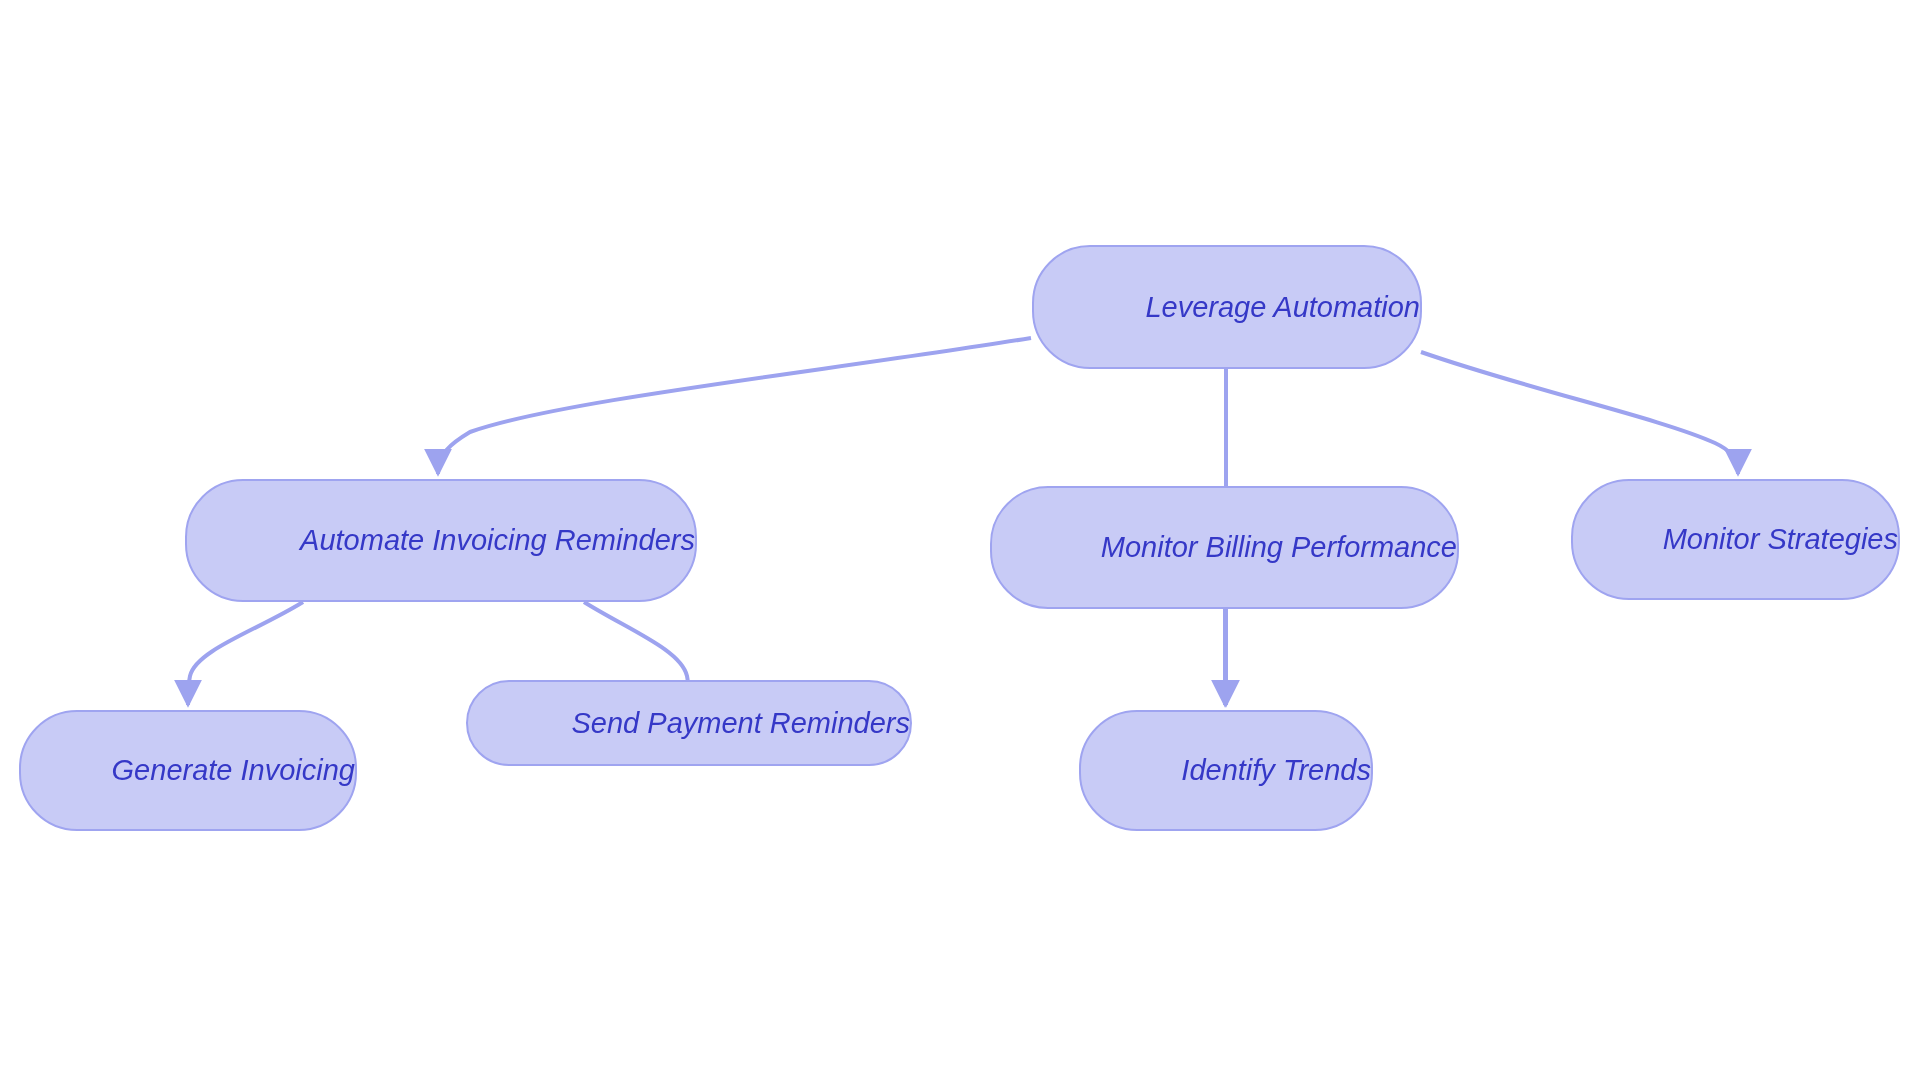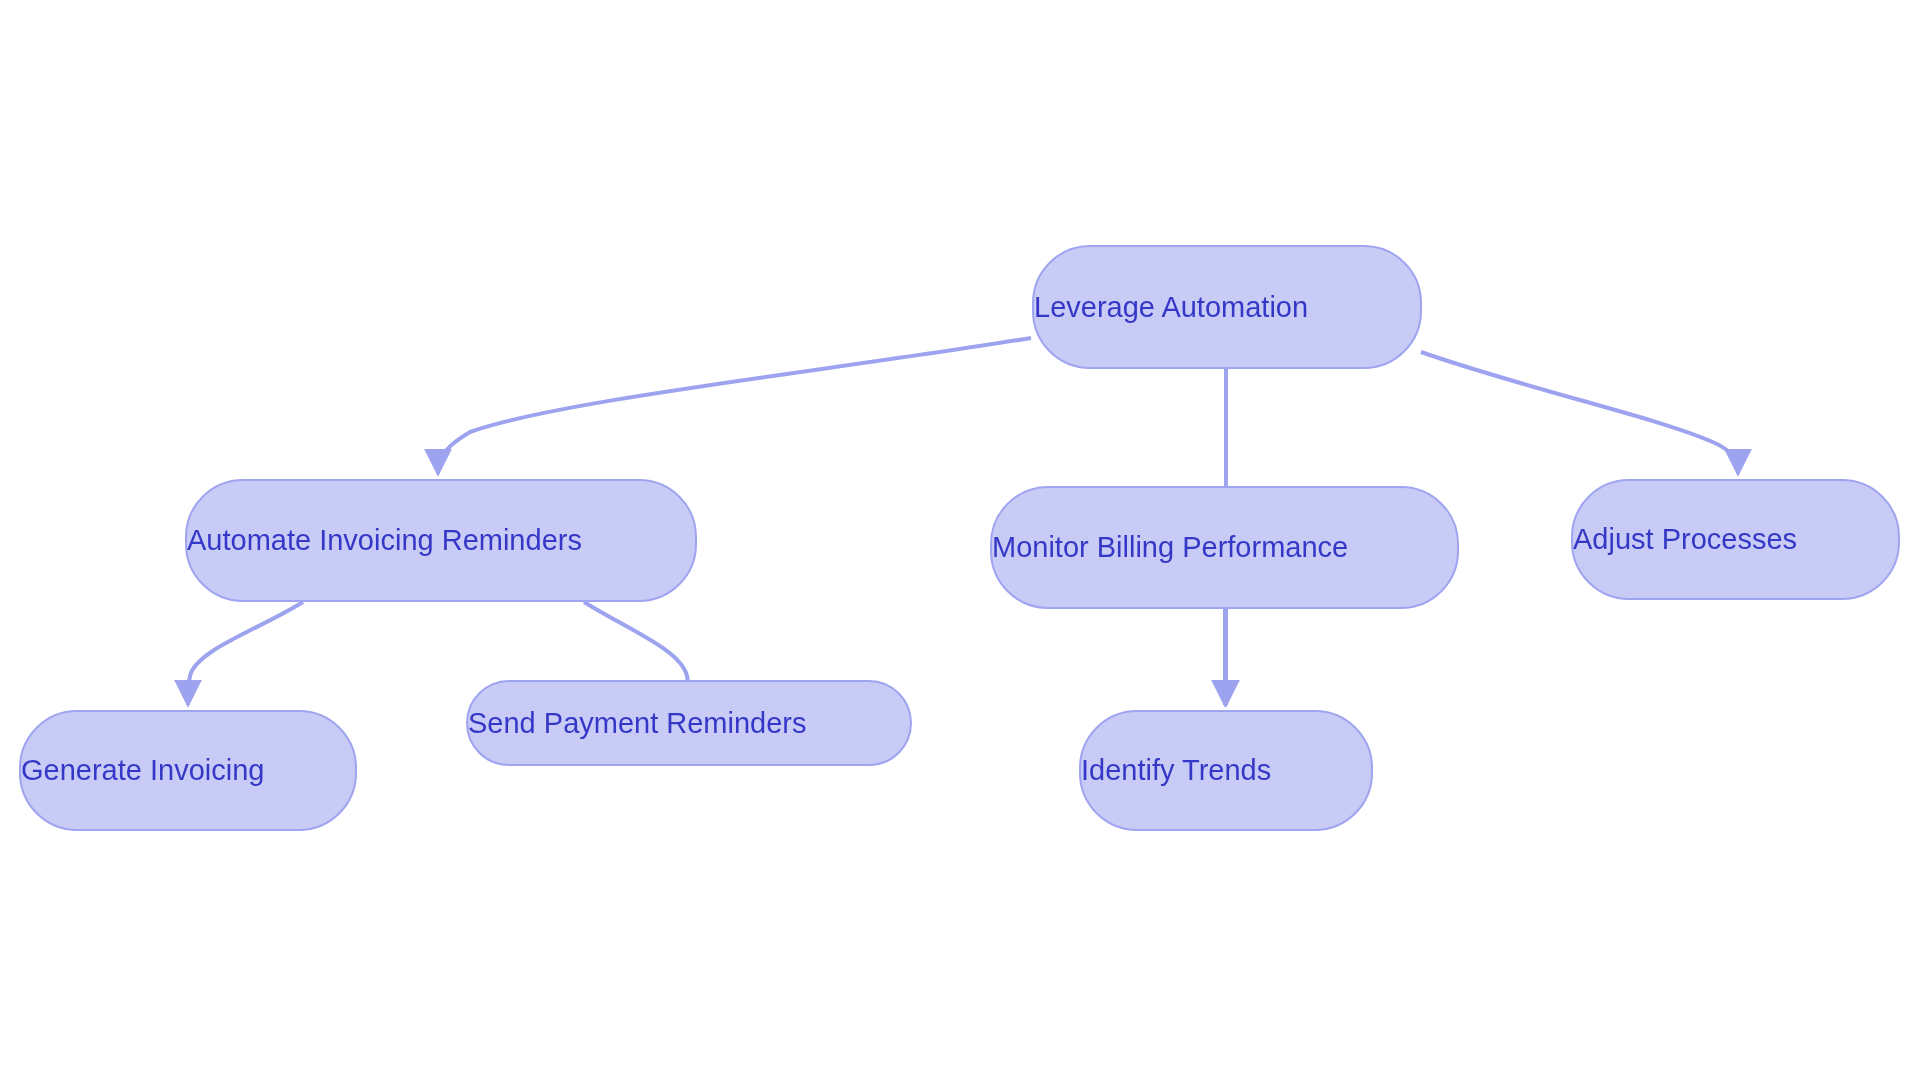--- a/index.html
+++ b/index.html
@@ -35,26 +35,27 @@
     fill: var(--edge, #9da3ef);
   }
   .node {
     position: absolute;
     box-sizing: border-box;
     background: var(--node-fill, #c8cbf6);
     border: 2px solid var(--node-border, #9fa4f0);
     border-radius: 58px;
     display: flex;
     align-items: center;
-    justify-content: flex-start;
+    justify-content: flex-end;
     text-align: center;
     color: var(--node-text, #3538c7);
     font-size: 29px;
     line-height: 1.2;
     white-space: nowrap;
+    font-style: italic;
   }
 </style>
 </head>
 <body>
 
 <div class="canvas">
 
   <svg class="edge-layer" viewBox="0 0 1920 1083" xmlns="http://www.w3.org/2000/svg">
     <defs>
       <marker id="arrowhead" viewBox="0 0 10 10" refX="9" refY="5" markerWidth="7" markerHeight="7" orient="auto" markerUnits="strokeWidth">
@@ -75,21 +76,21 @@
 
   <div class="node" style="left:185px; top:479px; width:512px; height:123px;">
     <span>Automate Invoicing Reminders</span>
   </div>
 
   <div class="node" style="left:990px; top:478px; width:469px; height:123px;margin-top:8px;">
     <span>Monitor Billing Performance</span>
   </div>
 
   <div class="node" style="left:1571px; top:479px; width:329px; height:121px;">
-    <span>Adjust Processes</span>
+    <span>Monitor Strategies</span>
   </div>
 
   <div class="node" style="left:19px; top:710px; width:338px; height:121px;">
     <span>Generate Invoicing</span>
   </div>
 
   <div class="node" style="left:466px; top:680px; width:446px; height:86px;">
     <span>Send Payment Reminders</span>
   </div>
 

